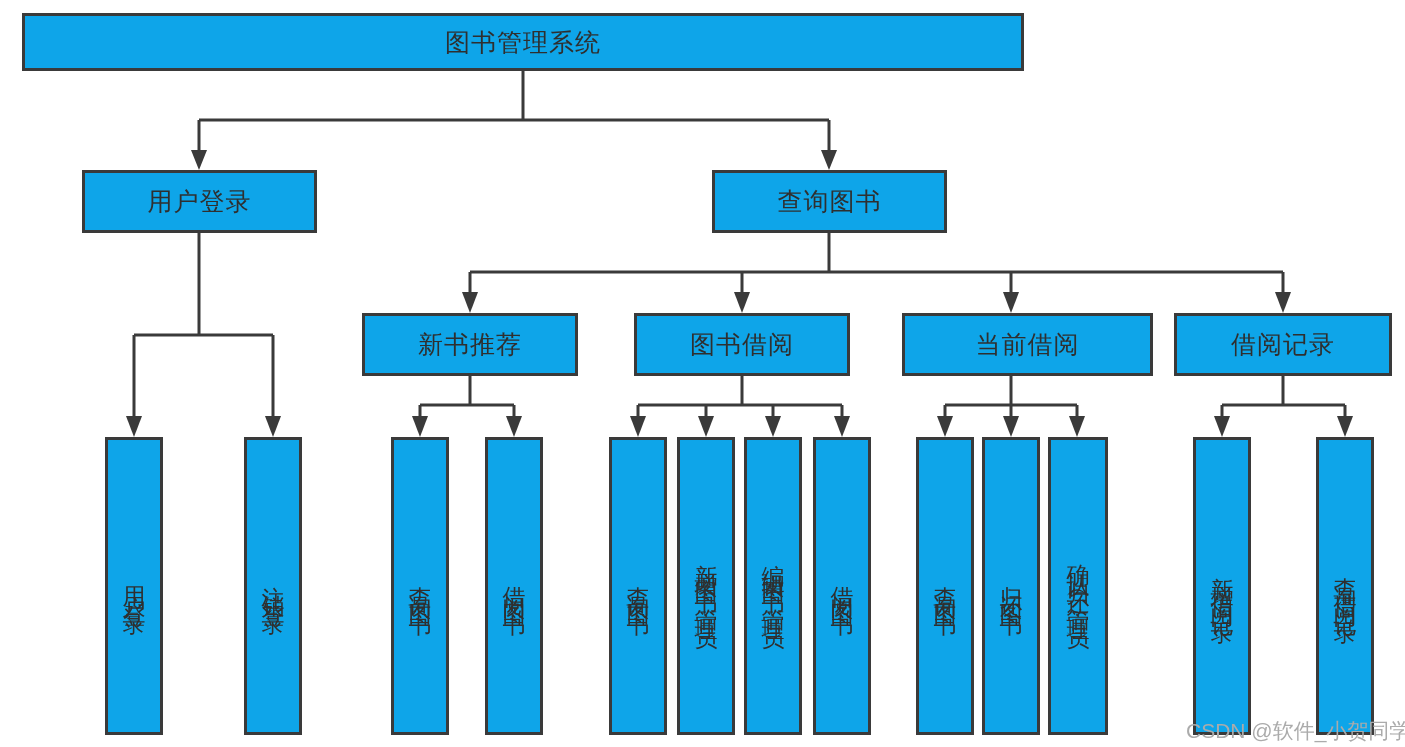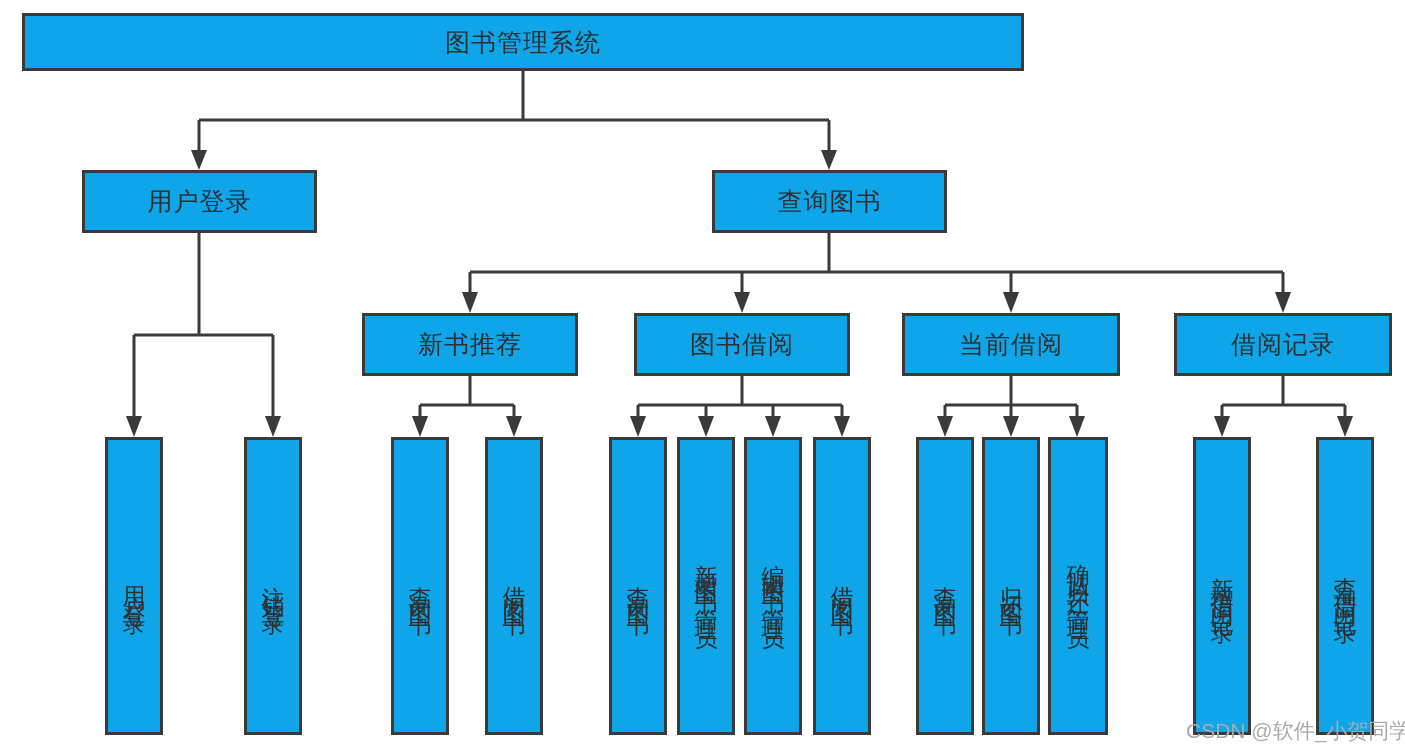--- a/index.html
+++ b/index.html
@@ -104,21 +104,21 @@
   <div class="box hbox" style="left:712px;top:170px;width:235px;height:63px">
     <span>查询图书</span>
   </div>
 
   <div class="box hbox" style="left:634px;top:313px;width:216px;height:63px">
     <span>图书借阅</span>
   </div>
   <div class="box hbox" style="left:362px;top:313px;width:216px;height:63px">
     <span>新书推荐</span>
   </div>
-  <div class="box hbox" style="left:902px;top:313px;width:218px;height:63px">
+  <div class="box hbox" style="left:902px;top:313px;width:251px;height:63px">
     <span>当前借阅</span>
   </div>
   <div class="box hbox" style="left:1174px;top:313px;width:218px;height:63px">
     <span>借阅记录</span>
   </div>
 
   <div class="box vbox" style="left:105px;top:437px;width:58px;height:298px">
     <span>用户登录</span>
   </div>
   <div class="box vbox" style="left:244px;top:437px;width:58px;height:298px">

